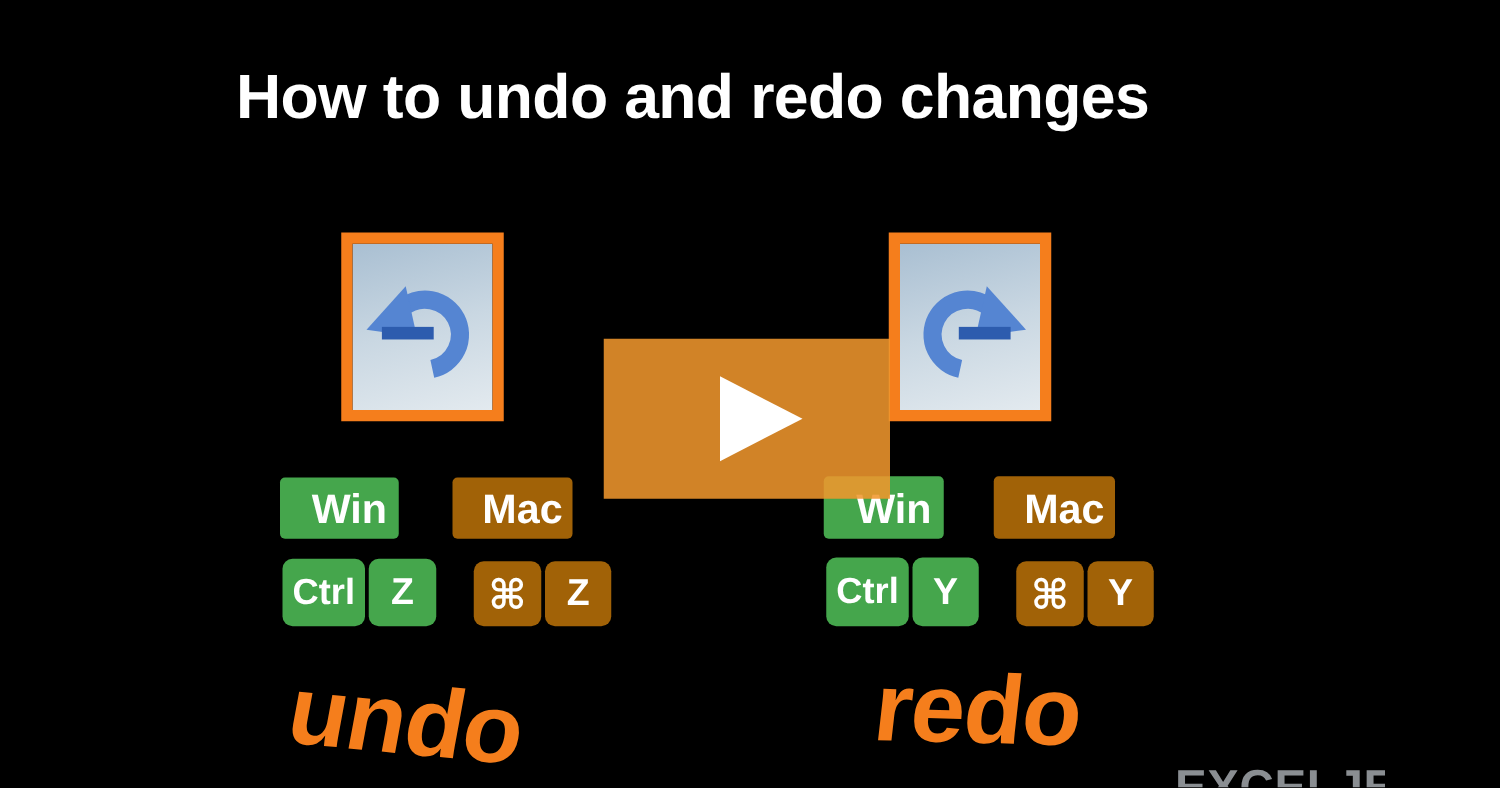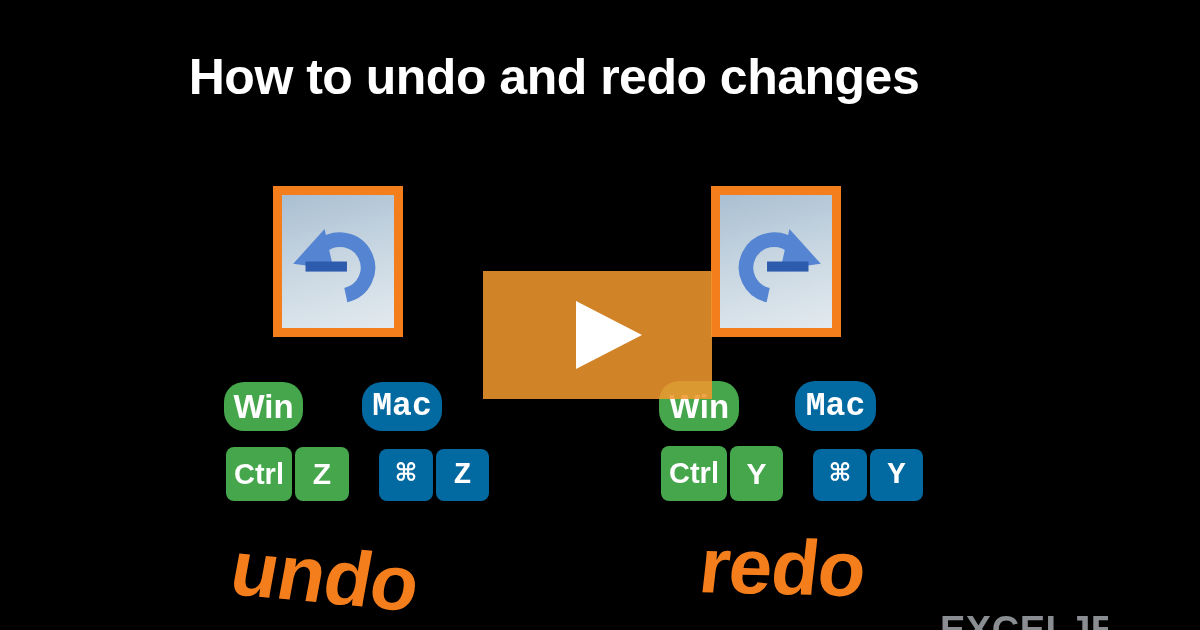--- a/index.html
+++ b/index.html
@@ -53,22 +53,22 @@
   .badge {
     position: absolute;
     display: flex;
     align-items: center;
     justify-content: center;
     color: #fff;
     font-weight: bold;
     line-height: 1;
   }
   .badge.green { background: #45a64c; }
-  .badge.blue  { background: #0369a1; font-family: Liberation Mono, monospace; }
-  .platform { border-radius: 20px; font-size: 33px; }
+  .badge.blue  { background: #a16207; }
+  .platform { border-radius: 4px; font-size: 33px; padding-left: 16px; }
   .key { border-radius: 8px; font-size: 30px; margin-left: 24px; }
   .key-cmd { font-family: "DejaVu Sans", sans-serif; font-size: 33px; }
 
   
   .b-win-l  { left: 224px; top: 382px; width: 79px; height: 49px; }
   .b-mac-l  { left: 362px; top: 382px; width: 80px; height: 49px; }
   .b-ctrl-l { left: 202px; top: 447px; width: 66px; height: 54px; font-size: 29px; }
   .b-zg     { left: 271px; top: 447px; width: 54px; height: 54px; }
   .b-cmd-l  { left: 355px; top: 449px; width: 54px; height: 52px; }
   .b-zb     { left: 412px; top: 449px; width: 53px; height: 52px; }

